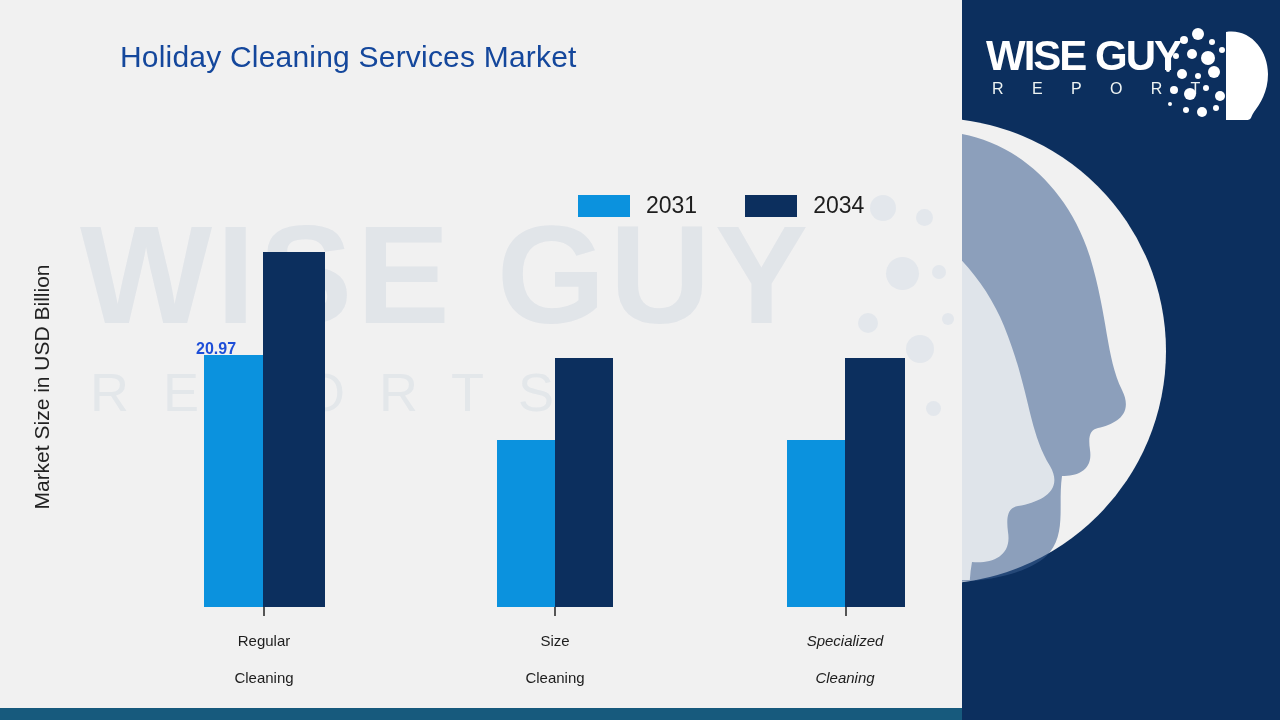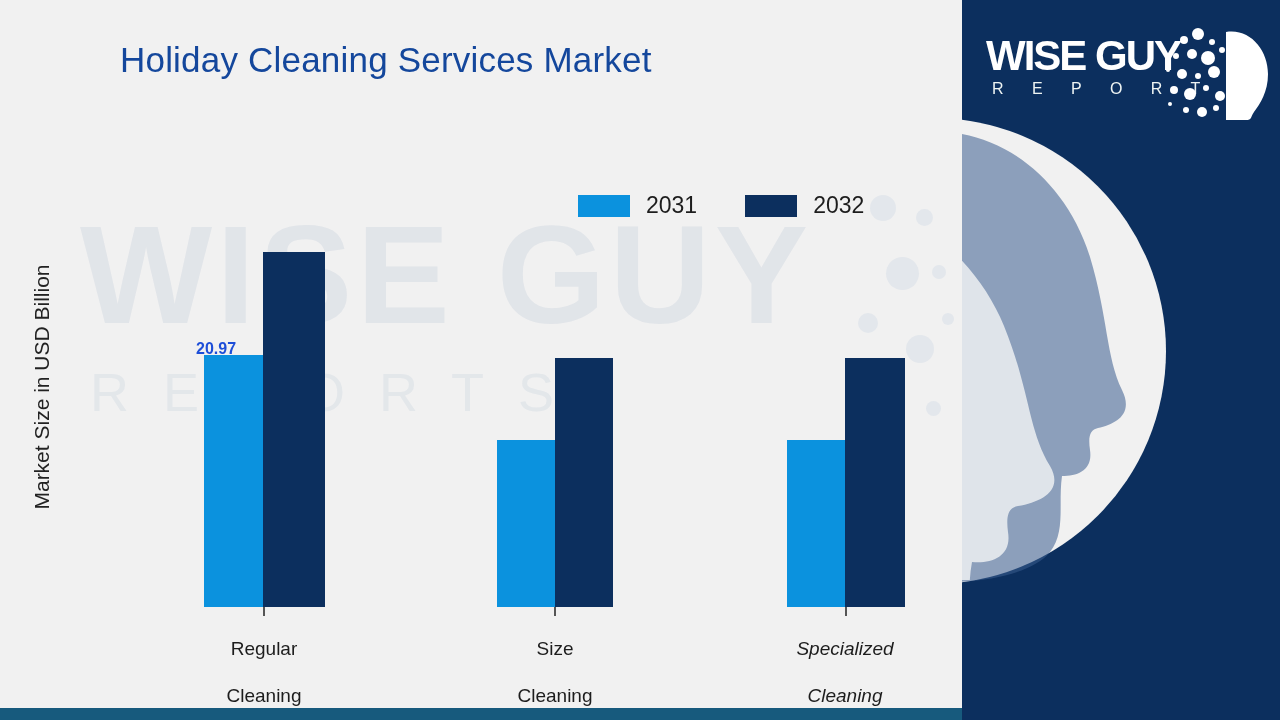--- a/index.html
+++ b/index.html
@@ -30,21 +30,21 @@
     position:absolute; left:10px; top:160px; width:100%;
     font-size:54px; font-weight:400; letter-spacing:34px;
     color:#e2e6ea; opacity:.9; white-space:nowrap; line-height:1;
   }
   
   .wm-dot { position:absolute; border-radius:50%; background:#e3e7ec; }
 
   
   #chart-title {
     position:absolute; left:120px; top:40px;
-    font-size:35px; font-weight:400; color:#14479c;
+    font-size:30px; font-weight:400; color:#14479c;
     letter-spacing:.2px; white-space:nowrap;
   }
 
   
   #y-axis-label {
     position:absolute; left:-168px; top:375px; width:420px;
     transform:rotate(-90deg); transform-origin:center center;
     text-align:center; font-size:21px; color:#222; white-space:nowrap;
   }
 
@@ -57,21 +57,21 @@
   
   #plot { position:absolute; left:0; top:0; width:963px; height:708px; }
   .bar { position:absolute; bottom:101px; }
   .bar-label {
     position:absolute; font-size:16px; font-weight:700; color:#1d4ed8;
     white-space:nowrap;
     text-align:right;
   }
   .tick { position:absolute; width:2px; height:9px; background:#555; bottom:92px; }
   .cat-label {
-    position:absolute; text-align:center; font-size:19px; color:#1d1d1d;
+    position:absolute; text-align:center; font-size:15px; color:#1d1d1d;
     line-height:1.22; white-space:pre-line; top:614px;
   }
 
   
   #brand-panel {
     position:absolute; left:962px; top:0; width:318px; height:720px;
     background:#0c2f5e; overflow:hidden;
   }
   
   #brand-circle {
@@ -128,21 +128,21 @@
 
     <div id="y-axis-label">Market Size in USD Billion</div>
 
     <div id="legend">
       <div class="legend-item">
         <span class="legend-swatch" style="background:#0b92de"></span>
         <span class="legend-label">2031</span>
       </div>
       <div class="legend-item">
         <span class="legend-swatch" style="background:#0c2f5e"></span>
-        <span class="legend-label">2032</span>
+        <span class="legend-label">2034</span>
       </div>
     </div>
 
     <div id="plot">
 
       <div class="bar" style="left:204px;width:59px;height:252px;background:#0b92de;"></div>
       <div class="bar-label" style="left:196px;top:340px;">20.97</div>
       <div class="bar" style="left:263px;width:62px;height:355px;background:#0c2f5e;"></div>
       <div class="tick" style="left:263px;"></div>
       <div class="cat-label" style="left:184px;width:160px;">

